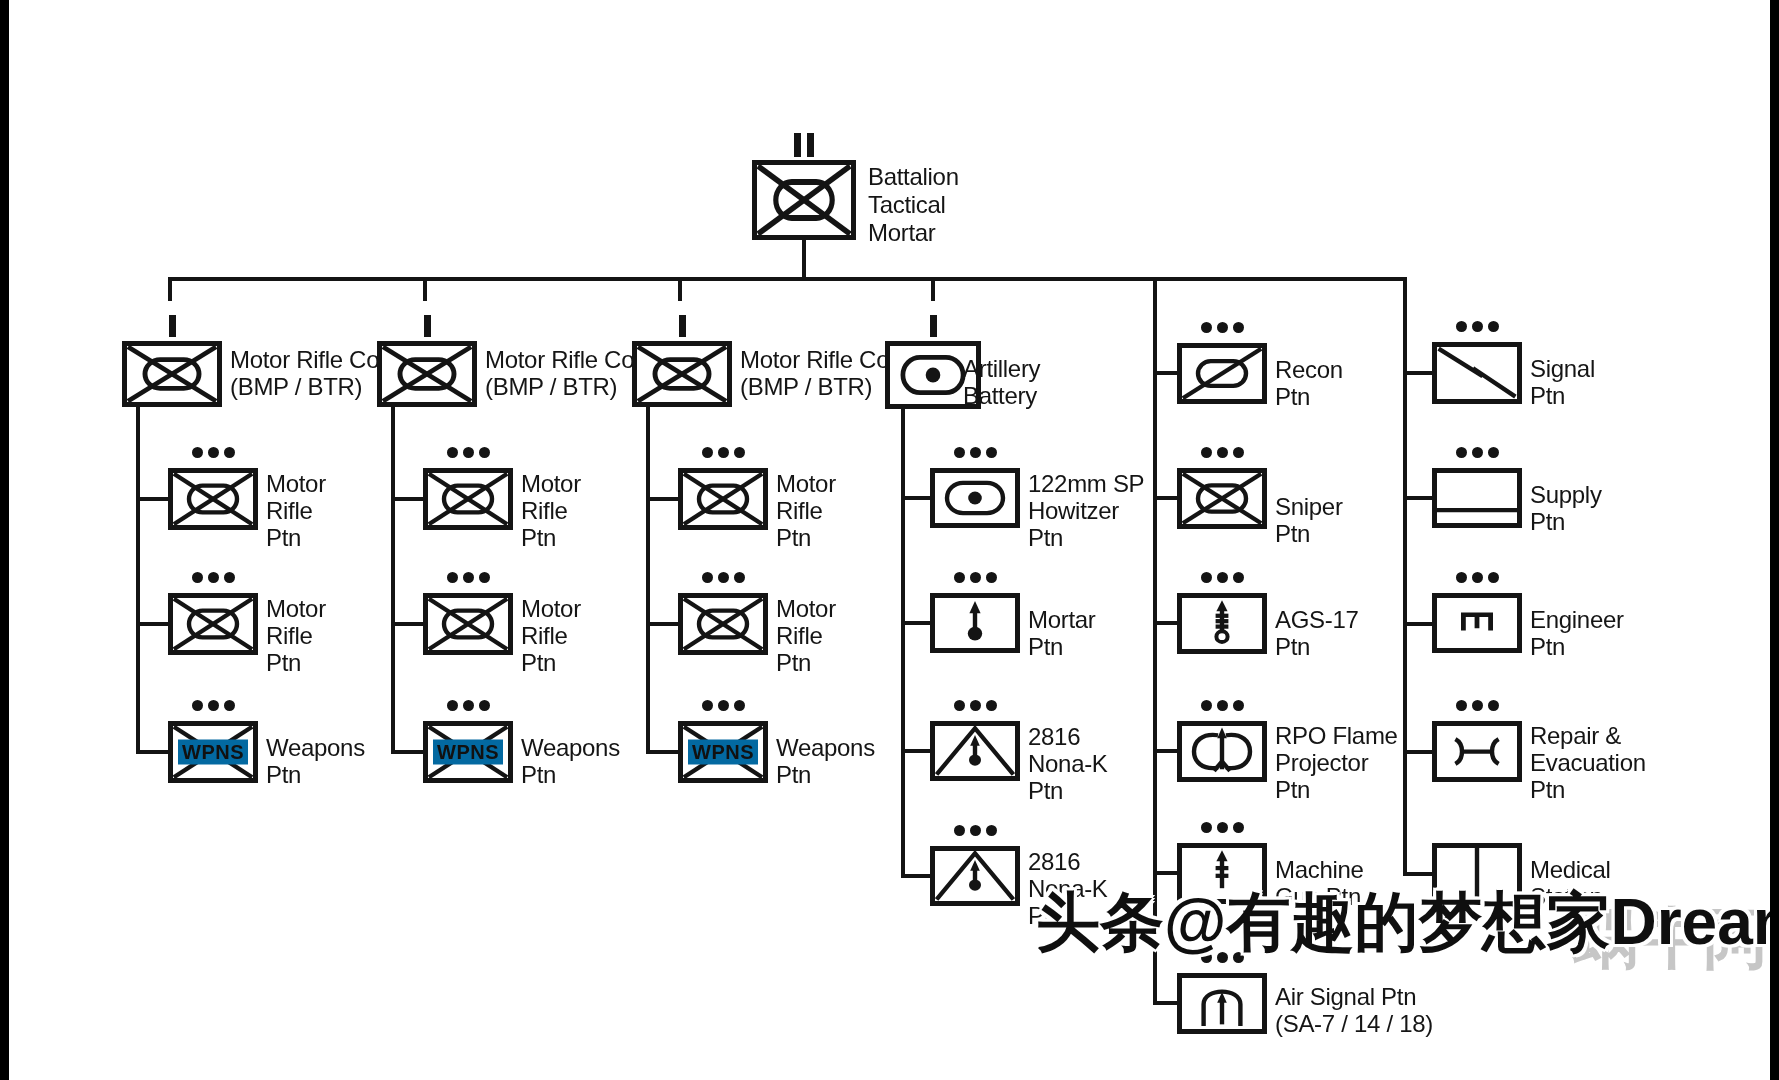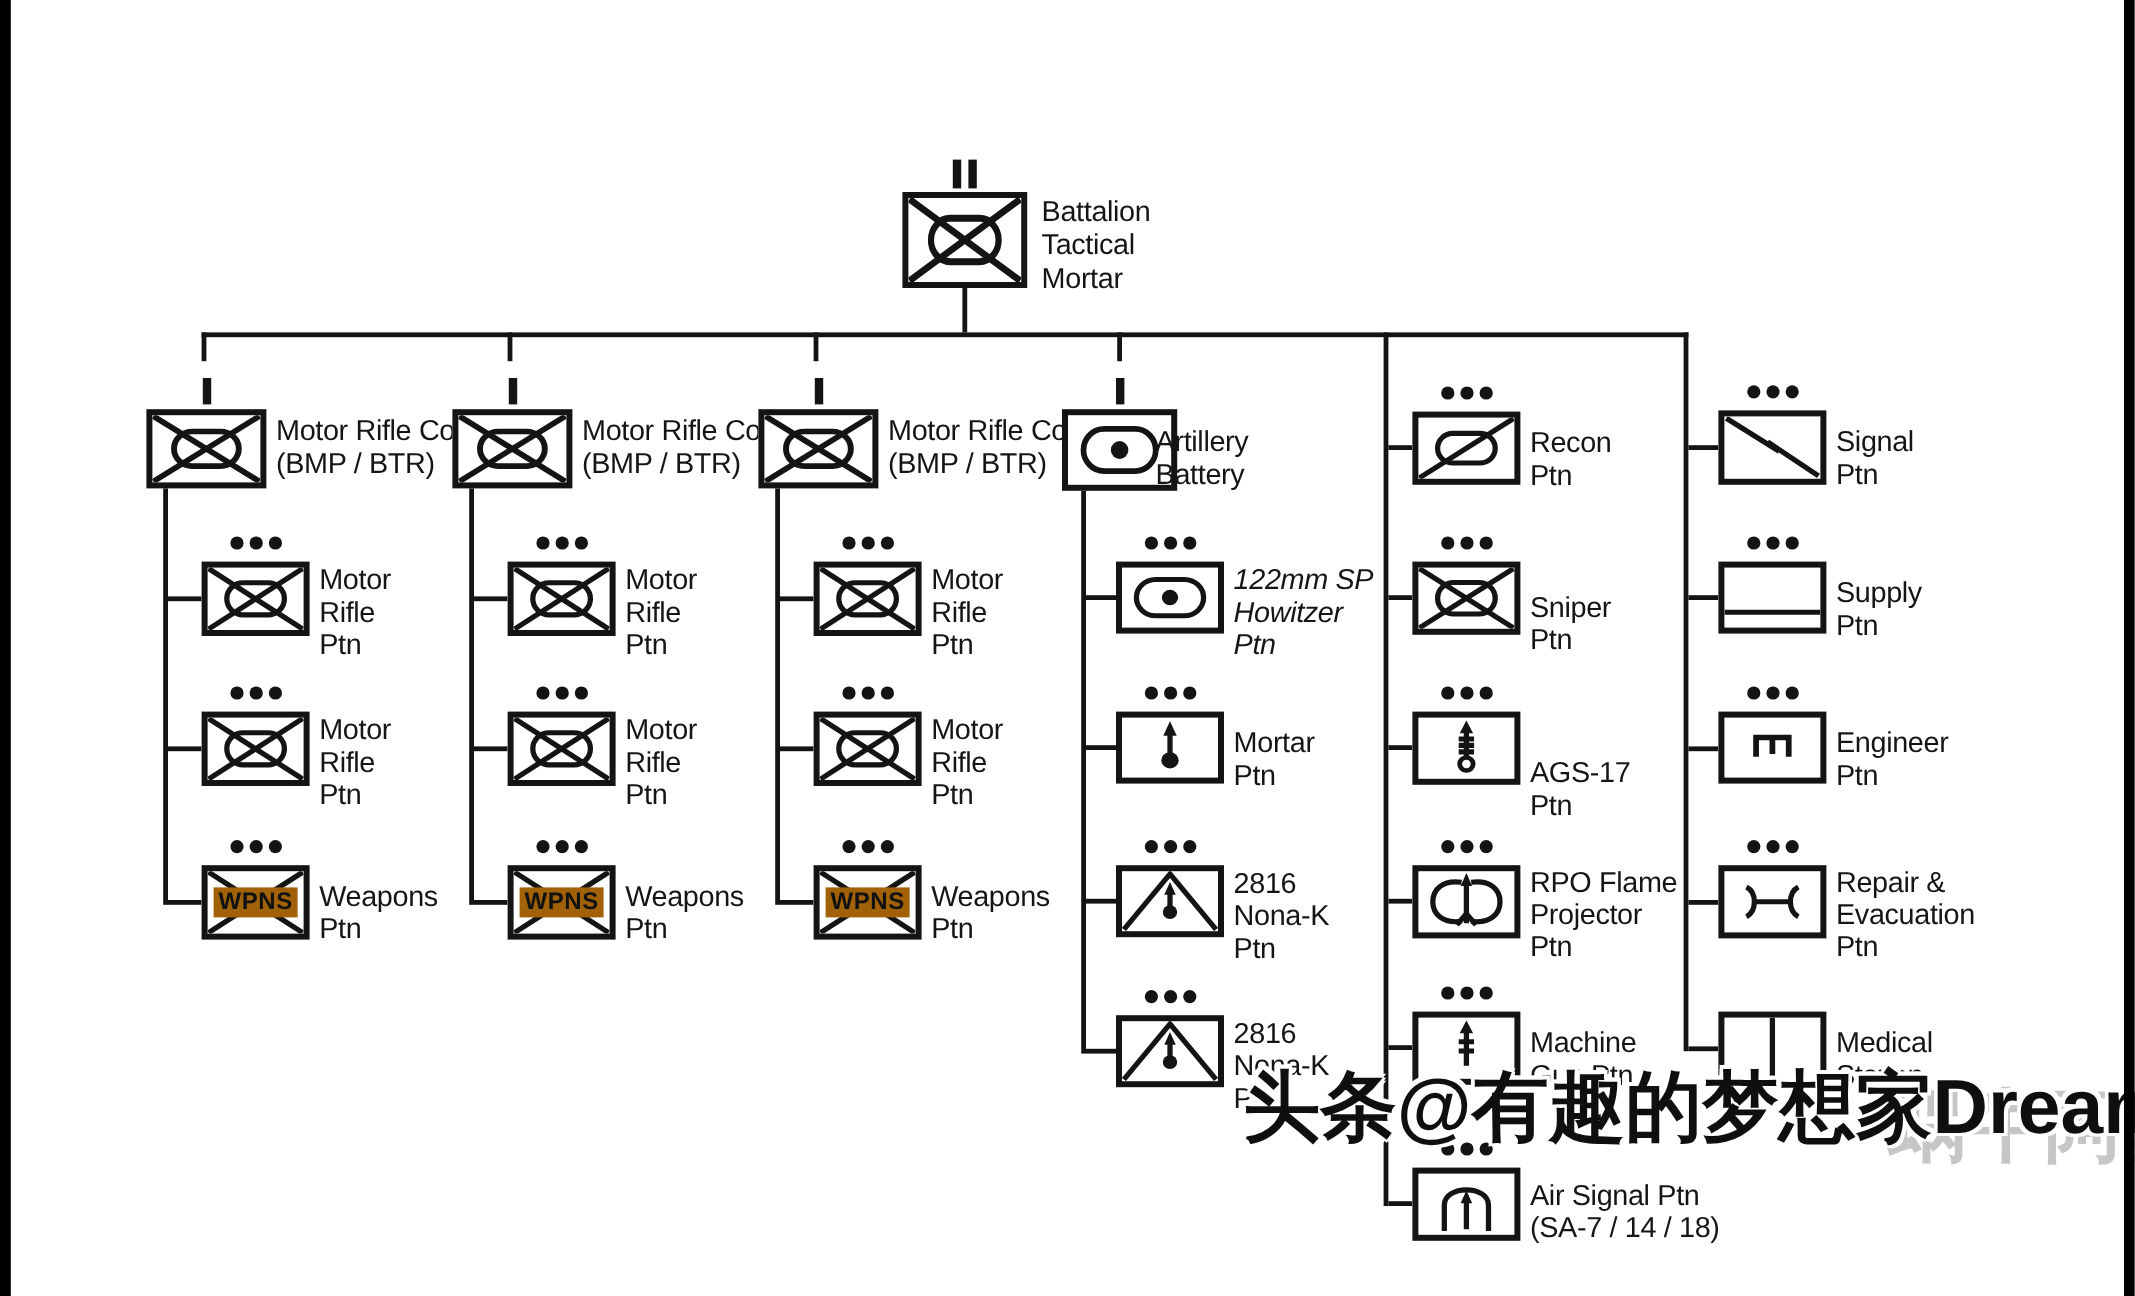--- a/index.html
+++ b/index.html
@@ -18,21 +18,21 @@
   .unit-label{
     position:absolute;font-size:24px;color:#151515;letter-spacing:-0.3px;white-space:nowrap;
   }
   .echelon{position:absolute;display:flex;gap:6px;}
   .echelon .bar{width:7px;height:22px;background:#141414;}
   .echelon.bn .bar{height:24px;}
   .dots{position:absolute;display:flex;gap:5px;}
   .dots .dot{width:11px;height:11px;border-radius:50%;background:#141414;}
   .wpns-text{
     position:absolute;left:50%;top:50%;transform:translate(-50%,-50%);
-    background:#a16207;font-weight:700;font-size:20px;letter-spacing:0.5px;
+    background:#0369a1;font-weight:700;font-size:20px;letter-spacing:0.5px;
     padding:1px 4px;color:#111;white-space:nowrap;text-align:center;
   }
   .wm{position:absolute;font-weight:700;white-space:nowrap;line-height:1;}
   .wm-primary{
     left:1036px;top:890px;font-size:64px;color:#0f0f0f;z-index:7;
     text-shadow:-3px -3px 0 #fff,3px -3px 0 #fff,-3px 3px 0 #fff,3px 3px 0 #fff,
                 0 -3px 0 #fff,0 3px 0 #fff,-3px 0 0 #fff,3px 0 0 #fff;
   }
   .wm-secondary{
     left:1572px;top:905px;font-size:66px;color:#c6c6c6;z-index:6;
@@ -310,21 +310,21 @@
         <div class="dot"></div>
         <div class="dot"></div>
         <div class="dot"></div>
       </div>
       <div class="node-box" style="left: 930px; top: 468px; width: 90px; height: 60px;">
         <svg viewBox="0 0 100 66" preserveAspectRatio="none">
           <rect x="15" y="13" width="70" height="40" rx="20" stroke="#141414" stroke-width="5.5" fill="none"></rect>
           <circle cx="50" cy="33" r="8.5" fill="#141414"></circle>
         </svg>
       </div>
-      <div class="unit-label" style="left: 1028px; top: 470px; line-height: 27px; font-style: italic;">
+      <div class="unit-label" style="left: 1028px; top: 470px; line-height: 27px;">
         <div>122mm SP</div>
         <div>Howitzer</div>
         <div>Ptn</div>
       </div>
       <div class="dots" style="left: 953.5px; top: 572px;">
         <div class="dot"></div>
         <div class="dot"></div>
         <div class="dot"></div>
       </div>
       <div class="node-box" style="left: 930px; top: 593px; width: 90px; height: 60px;">
@@ -413,21 +413,21 @@
       <div class="node-box" style="left: 1177px; top: 593px; width: 90px; height: 61px;">
         <svg viewBox="0 0 100 66" preserveAspectRatio="none">
           <line x1="50" y1="44" x2="50" y2="12" stroke="#141414" stroke-width="5.5" fill="none"></line>
           <polygon points="50,3 43,17 57,17" fill="#141414"></polygon>
           <line x1="42" y1="23" x2="58" y2="23" stroke="#141414" stroke-width="5.5" fill="none"></line>
           <line x1="42" y1="30" x2="58" y2="30" stroke="#141414" stroke-width="5.5" fill="none"></line>
           <line x1="42" y1="37" x2="58" y2="37" stroke="#141414" stroke-width="5.5" fill="none"></line>
           <circle cx="50" cy="50" r="7" stroke="#141414" stroke-width="5" fill="#fff"></circle>
         </svg>
       </div>
-      <div class="unit-label" style="left: 1275px; top: 631px; line-height: 27px;">
+      <div class="unit-label" style="left: 1275px; top: 606px; line-height: 27px;">
         <div>AGS-17</div>
         <div>Ptn</div>
       </div>
       <div class="dots" style="left: 1200.5px; top: 700px;">
         <div class="dot"></div>
         <div class="dot"></div>
         <div class="dot"></div>
       </div>
       <div class="node-box" style="left: 1177px; top: 721px; width: 90px; height: 61px;">
         <svg viewBox="0 0 100 66" preserveAspectRatio="none">

